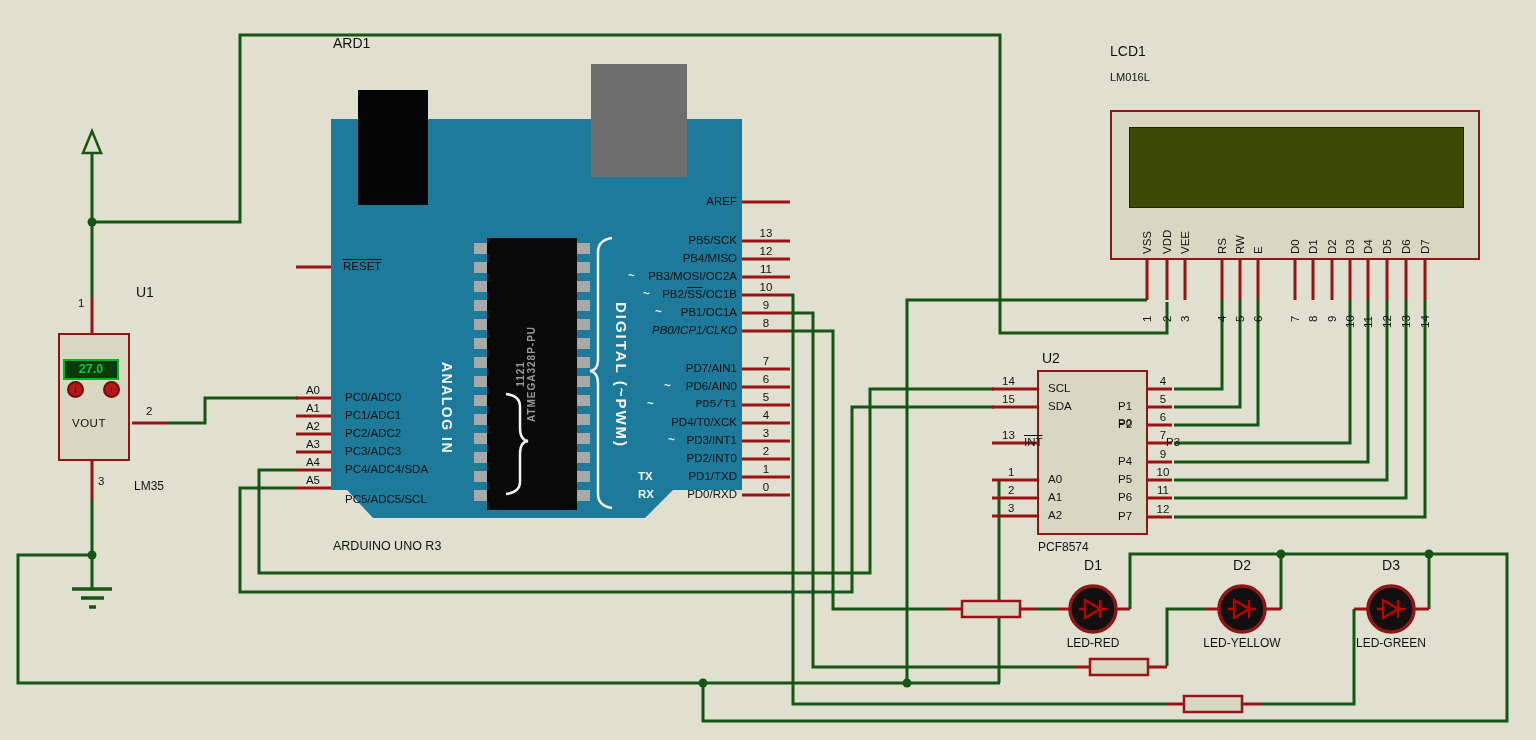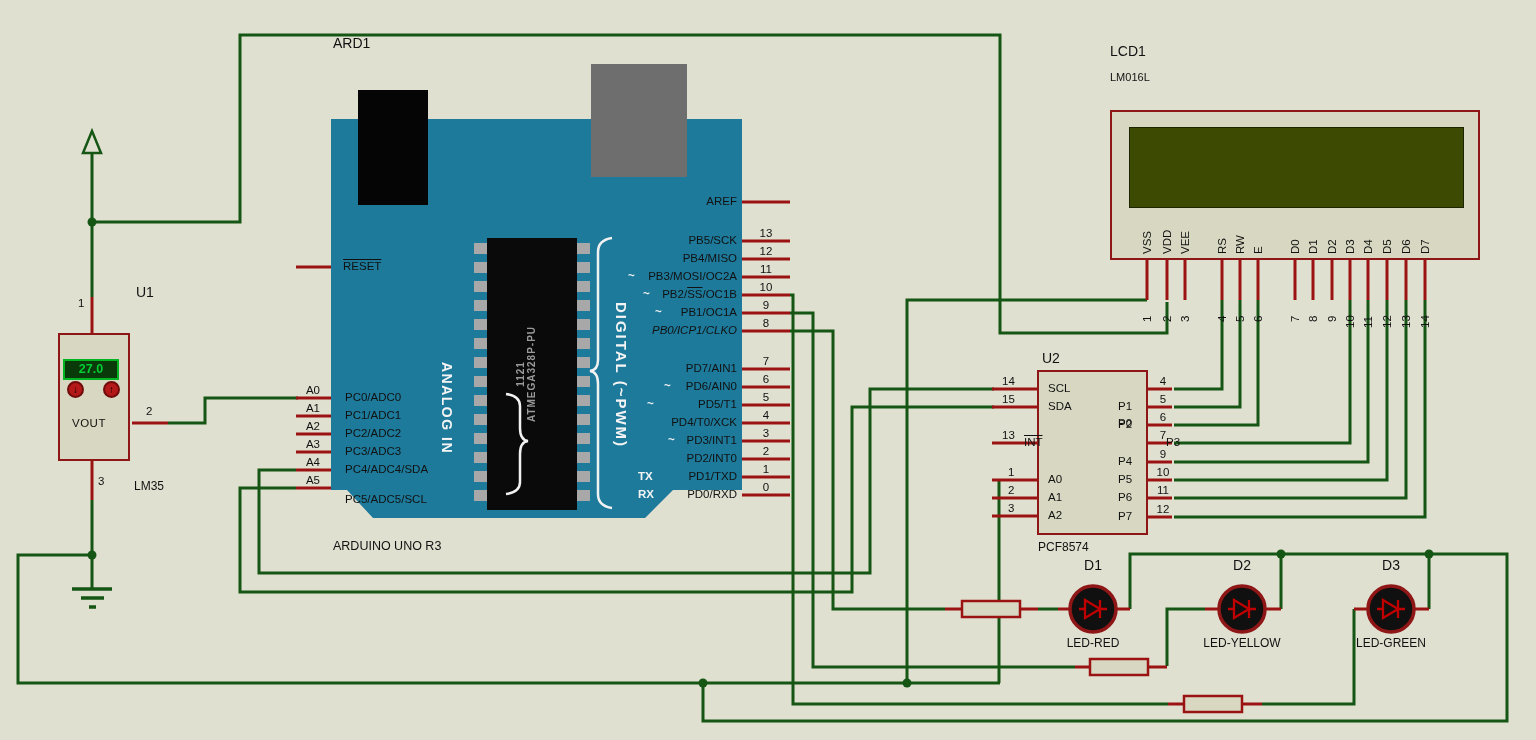--- a/index.html
+++ b/index.html
@@ -156,21 +156,21 @@
 
   <div class="lbl r" style="left:537px;top:194px;">AREF</div>
   <div class="lbl r" style="left:537px;top:233px;">PB5/SCK</div>
   <div class="lbl r" style="left:537px;top:251px;">PB4/MISO</div>
   <div class="lbl r" style="left:537px;top:269px;">PB3/MOSI/OC2A</div>
   <div class="lbl r" style="left:537px;top:287px;"><span>PB2/</span><span class="ovl">SS</span><span>/OC1B</span></div>
   <div class="lbl r" style="left:537px;top:305px;">PB1/OC1A</div>
   <div class="lbl r" style="left:537px;top:323px;font-style:italic;">PB0/ICP1/CLKO</div>
   <div class="lbl r" style="left:537px;top:361px;">PD7/AIN1</div>
   <div class="lbl r" style="left:537px;top:379px;">PD6/AIN0</div>
-  <div class="lbl r" style="left:537px;top:397px;">PD5/T1</div>
+  <div class="lbl r" style="left:537px;top:397px;font-family:Liberation Mono, monospace;">PD5/T1</div>
   <div class="lbl r" style="left:537px;top:415px;">PD4/T0/XCK</div>
   <div class="lbl r" style="left:537px;top:433px;">PD3/INT1</div>
   <div class="lbl r" style="left:537px;top:451px;">PD2/INT0</div>
   <div class="lbl r" style="left:537px;top:469px;">PD1/TXD</div>
   <div class="lbl r" style="left:537px;top:487px;">PD0/RXD</div>
   <div class="lbl white" style="left:638px;top:469px;">TX</div>
   <div class="lbl white" style="left:638px;top:487px;">RX</div>
 
   <div class="lbl white" style="left:628px;top:268px;">~</div>
   <div class="lbl white" style="left:643px;top:286px;">~</div>

